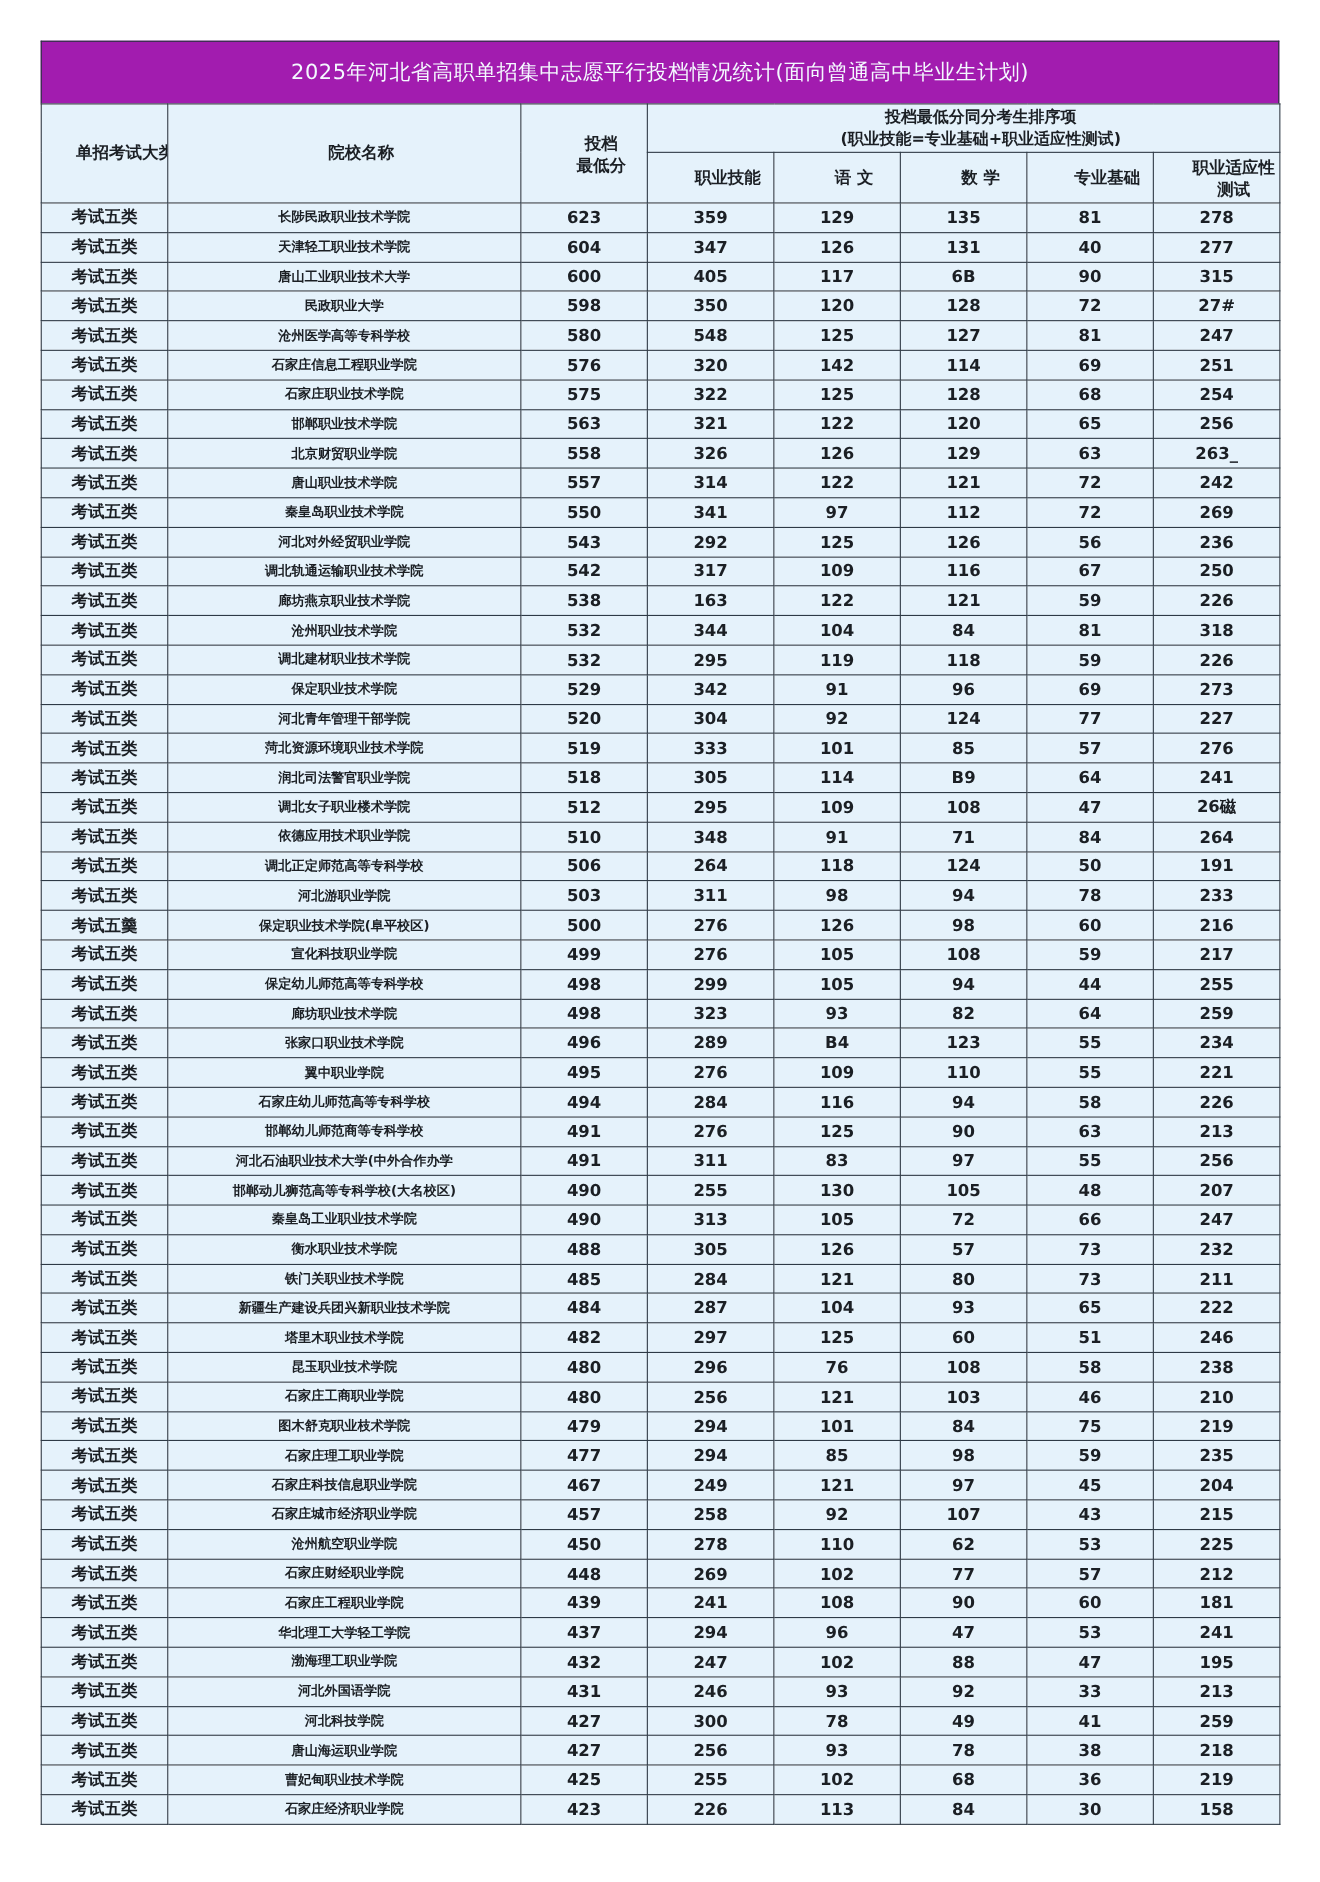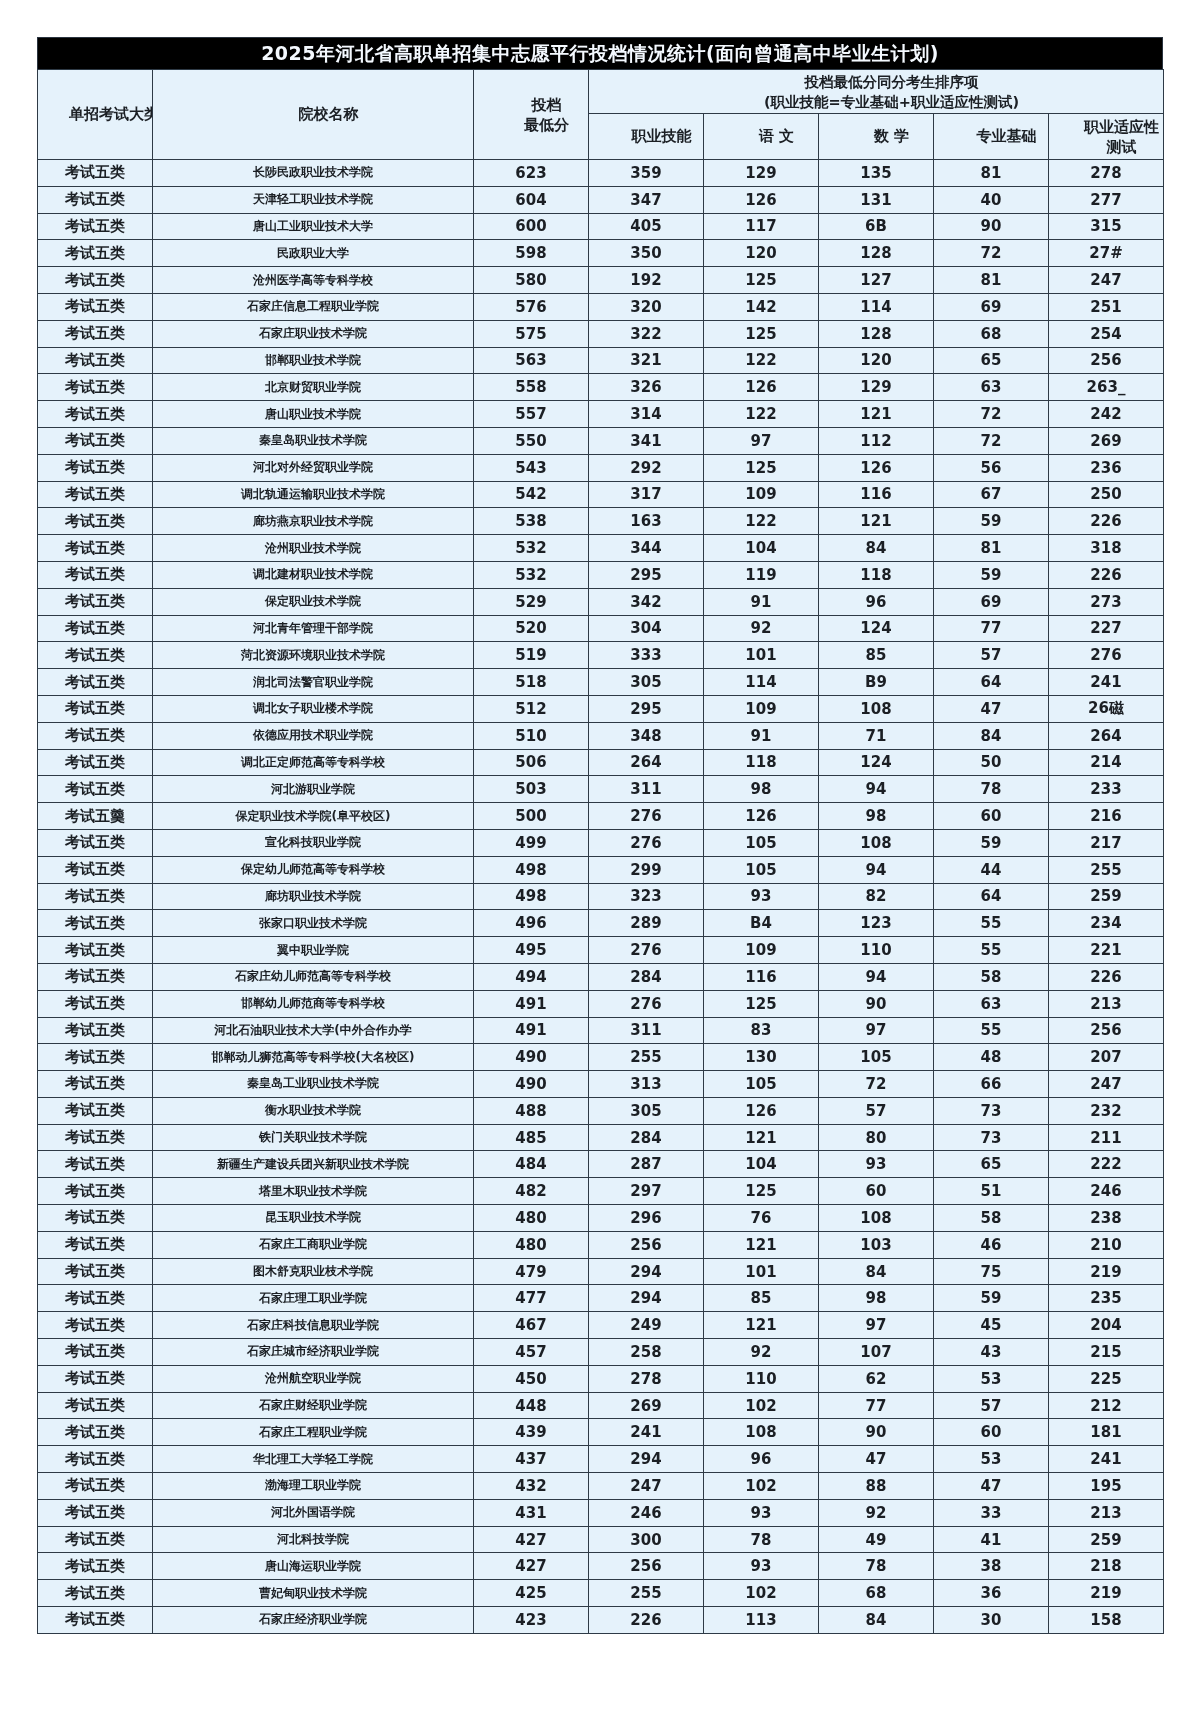--- a/index.html
+++ b/index.html
@@ -1,22 +1,22 @@
 <!DOCTYPE html>
 <html><head>
 <meta charset="utf-8">
 <style>
   html, body { margin: 0; padding: 0; background: #ffffff; }
   body { width: 1200px; height: 1711px; position: relative; overflow: hidden;
          font-family: "DejaVu Sans", "Liberation Sans", sans-serif; }
   .sheet { position: absolute; left: 37px; top: 37px; width: 1126px; }
-  .title-band { height: 32px; background: #000000; color: #f4f9ff;
+  .title-band { height: 57px; background: #a21caf; color: #f4f9ff;
     border: 1.5px solid #2a3440; border-bottom: none; box-sizing: border-box;
     display: flex; align-items: center; justify-content: center;
-    font-size: 19px; font-weight: bold; letter-spacing: 0.5px; }
+    font-size: 19px; font-weight: normal; letter-spacing: 0.5px; }
   table { border-collapse: collapse; width: 1126px; table-layout: fixed; }
   td, th { border: 1.5px solid #2e3a46; background: #e5f2fb; color: #1b1f24;
     text-align: center; vertical-align: middle; padding: 0; font-size: 15px;
     font-weight: bold; overflow: hidden; white-space: nowrap; }
   th { font-size: 15px; padding-left: 31px; }
   thead tr.h1 th { height: 43px; }
   thead tr.h2 th { height: 45px; }
   th .line { display: block; line-height: 20px; }
   th.group { font-size: 14.5px; }
   tbody td { height: 25.8px; }
@@ -100,21 +100,21 @@
           <td>350</td>
           <td>120</td>
           <td>128</td>
           <td>72</td>
           <td>27#</td>
         </tr>
         <tr>
           <td>考试五类</td>
           <td class="name">沧州医学高等专科学校</td>
           <td>580</td>
-          <td>192</td>
+          <td>548</td>
           <td>125</td>
           <td>127</td>
           <td>81</td>
           <td>247</td>
         </tr>
         <tr>
           <td>考试五类</td>
           <td class="name">石家庄信息工程职业学院</td>
           <td>576</td>
           <td>320</td>
@@ -284,21 +284,21 @@
           <td>264</td>
         </tr>
         <tr>
           <td>考试五类</td>
           <td class="name">调北正定师范高等专科学校</td>
           <td>506</td>
           <td>264</td>
           <td>118</td>
           <td>124</td>
           <td>50</td>
-          <td>214</td>
+          <td>191</td>
         </tr>
         <tr>
           <td>考试五类</td>
           <td class="name">河北游职业学院</td>
           <td>503</td>
           <td>311</td>
           <td>98</td>
           <td>94</td>
           <td>78</td>
           <td>233</td>

